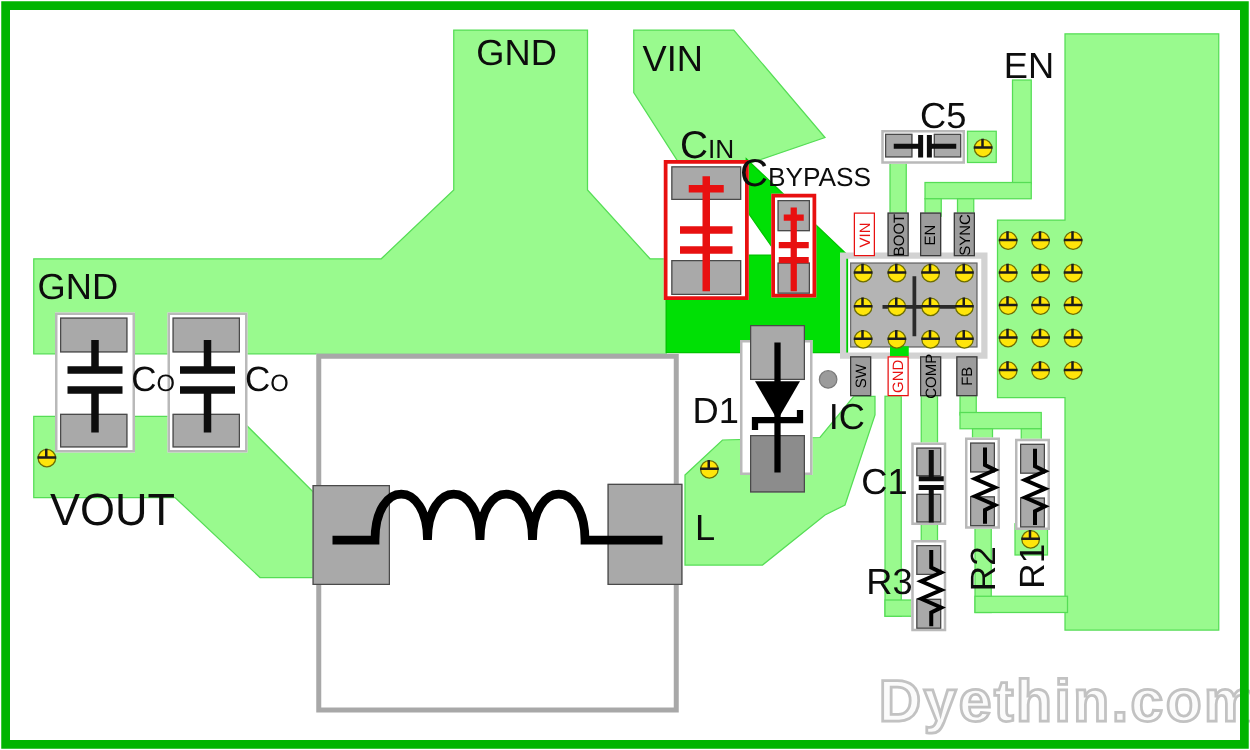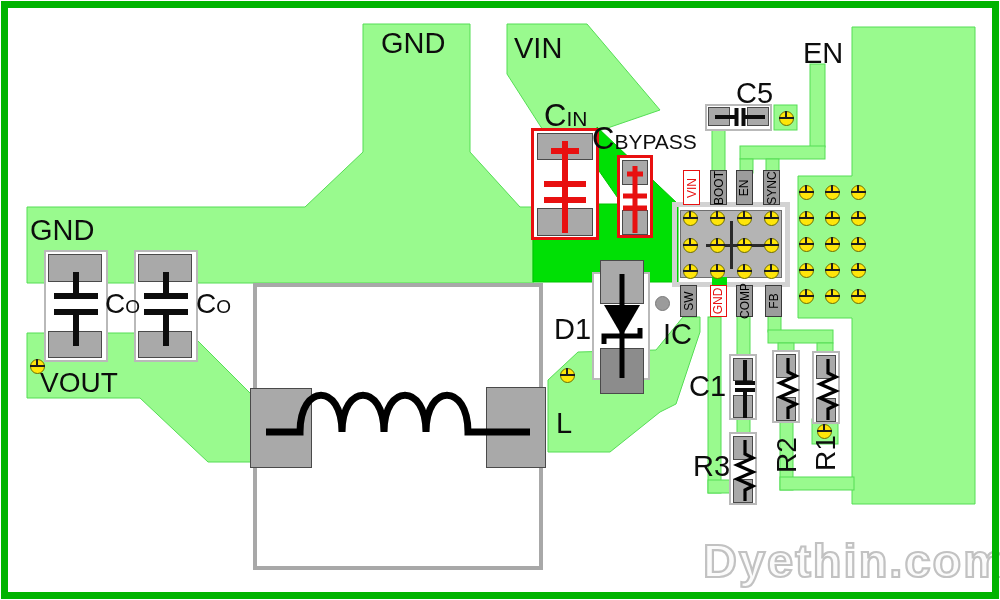--- a/index.html
+++ b/index.html
@@ -32,21 +32,21 @@
 
   
   .via{position:absolute;width:15px;height:15px;border-radius:50%;background:#FFE50A;border:1.5px solid #6d6d00;
        box-sizing:border-box;z-index:20;}
   .via::before{content:"";position:absolute;left:-1px;right:-1px;top:50%;margin-top:-1px;height:2px;background:#1c1c1c;}
   .via::after{content:"";position:absolute;left:50%;top:-1px;margin-left:-1px;width:2px;height:7px;background:#1c1c1c;}
 
   
   .lbl{position:absolute;color:#0d0d0d;z-index:25;white-space:nowrap;}
   .f29{font-size:29px;}
-  .f28{font-size:28px;}
+  .f28{font-size:36px;margin-top:20px;}
   .big{font-size:31px;}
   .sub{font-size:21px;}
   .big2{font-size:28px;}
   .sub2{font-size:19px;}
   .rot{width:60px;height:30px;line-height:30px;text-align:center;transform:rotate(-90deg);font-size:28px;}
   #watermark{position:absolute;left:703px;top:533px;font-size:47px;font-weight:bold;letter-spacing:2px;
              color:#fbfbfb;-webkit-text-stroke:2.2px #c2c2c2;z-index:30;}
 </style>
 </head>
 <body>

